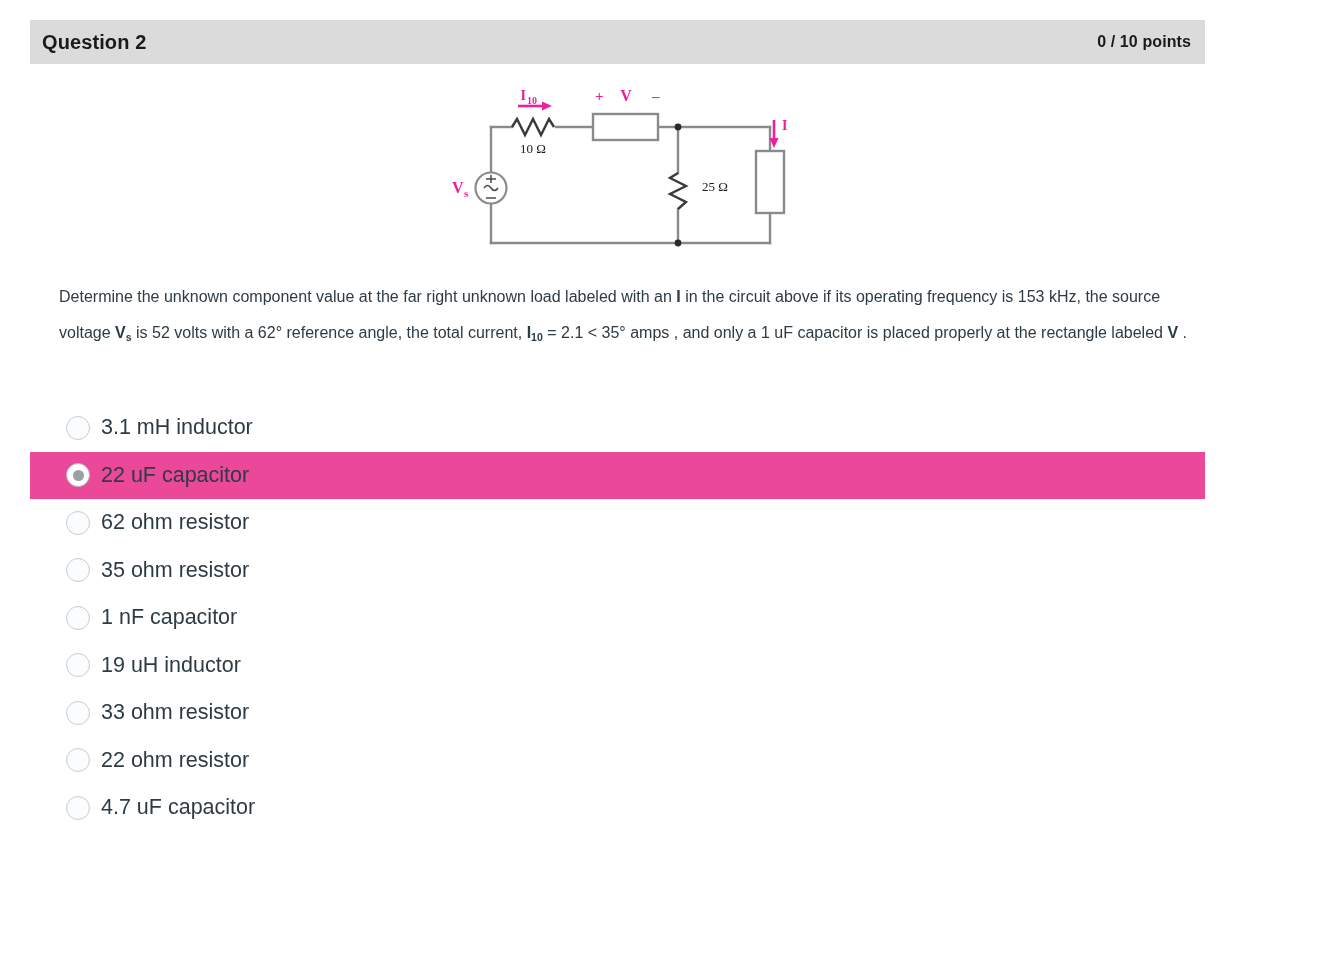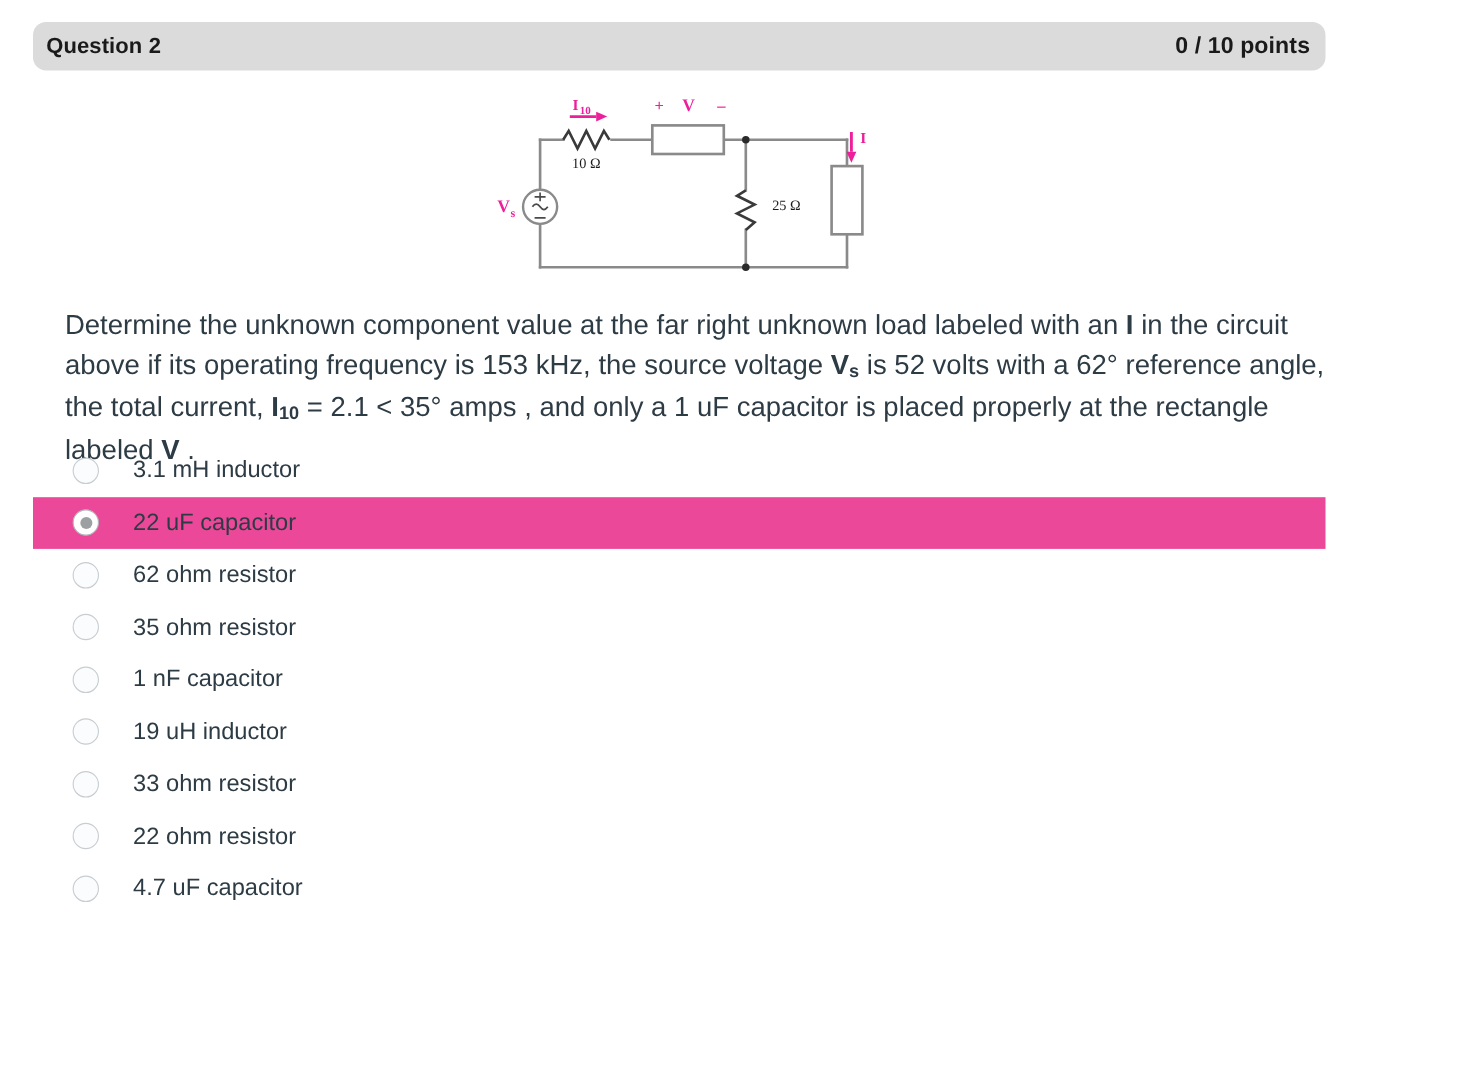--- a/index.html
+++ b/index.html
@@ -22,30 +22,29 @@
     left: 30px;
     top: 20px;
     width: 1175px;
     height: 44px;
     background: #dbdbdb;
     display: flex;
     align-items: center;
     justify-content: space-between;
     box-sizing: border-box;
     padding: 0 14px 0 12px;
-    border-radius: 12px;
   }
   #question-header .q-title {
     font-size: 20px;
     font-weight: bold;
     color: #1a1a1a;
     letter-spacing: 0.1px;
   }
   #question-header .q-points {
-    font-size: 21px;
+    font-size: 16px;
     font-weight: bold;
     color: #1a1a1a;
     letter-spacing: 0.1px;
   }
 
   
   #circuit-figure {
     position: absolute;
     left: 430px;
     top: 78px;
@@ -55,21 +54,21 @@
   #circuit-figure svg {
     display: block;
   }
 
   
   #question-text {
     position: absolute;
     left: 59px;
     top: 279px;
     width: 1150px;
-    font-size: 25px;
+    font-size: 16px;
     line-height: 35.5px;
     color: #2d3b45;
     font-weight: 400;
   }
   #question-text .b {
     font-weight: bold;
   }
   #question-text sub {
     font-size: 0.66em;
     font-weight: bold;
@@ -85,21 +84,20 @@
     top: 404px;
     width: 1175px;
   }
   .answer-row {
     position: relative;
     height: 47.5px;
     display: flex;
     align-items: center;
     box-sizing: border-box;
     padding-left: 36px;
-    gap: 20px;
   }
   .answer-row.selected {
     background: #ec4899;
   }
   .radio {
     width: 24px;
     height: 24px;
     border-radius: 50%;
     border: 1.5px solid #c7cdd1;
     background: #fbfcfd;

